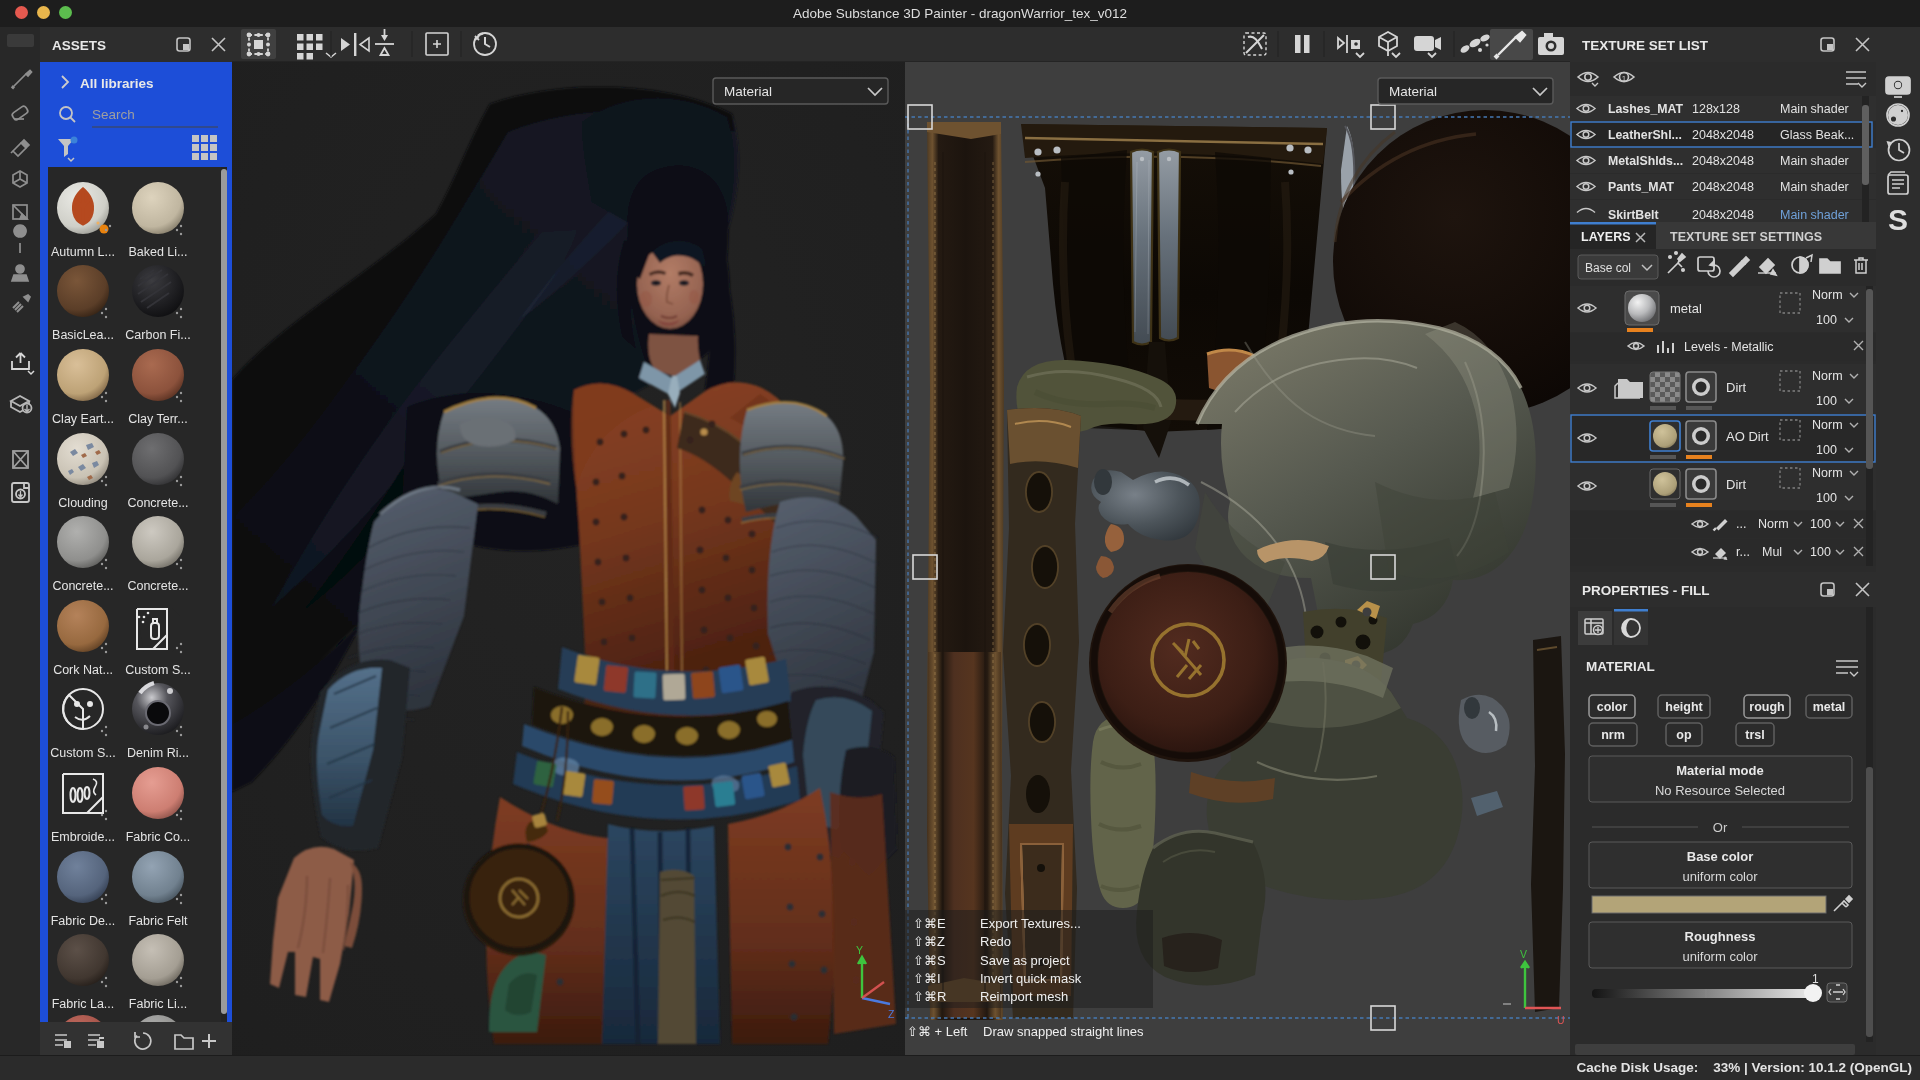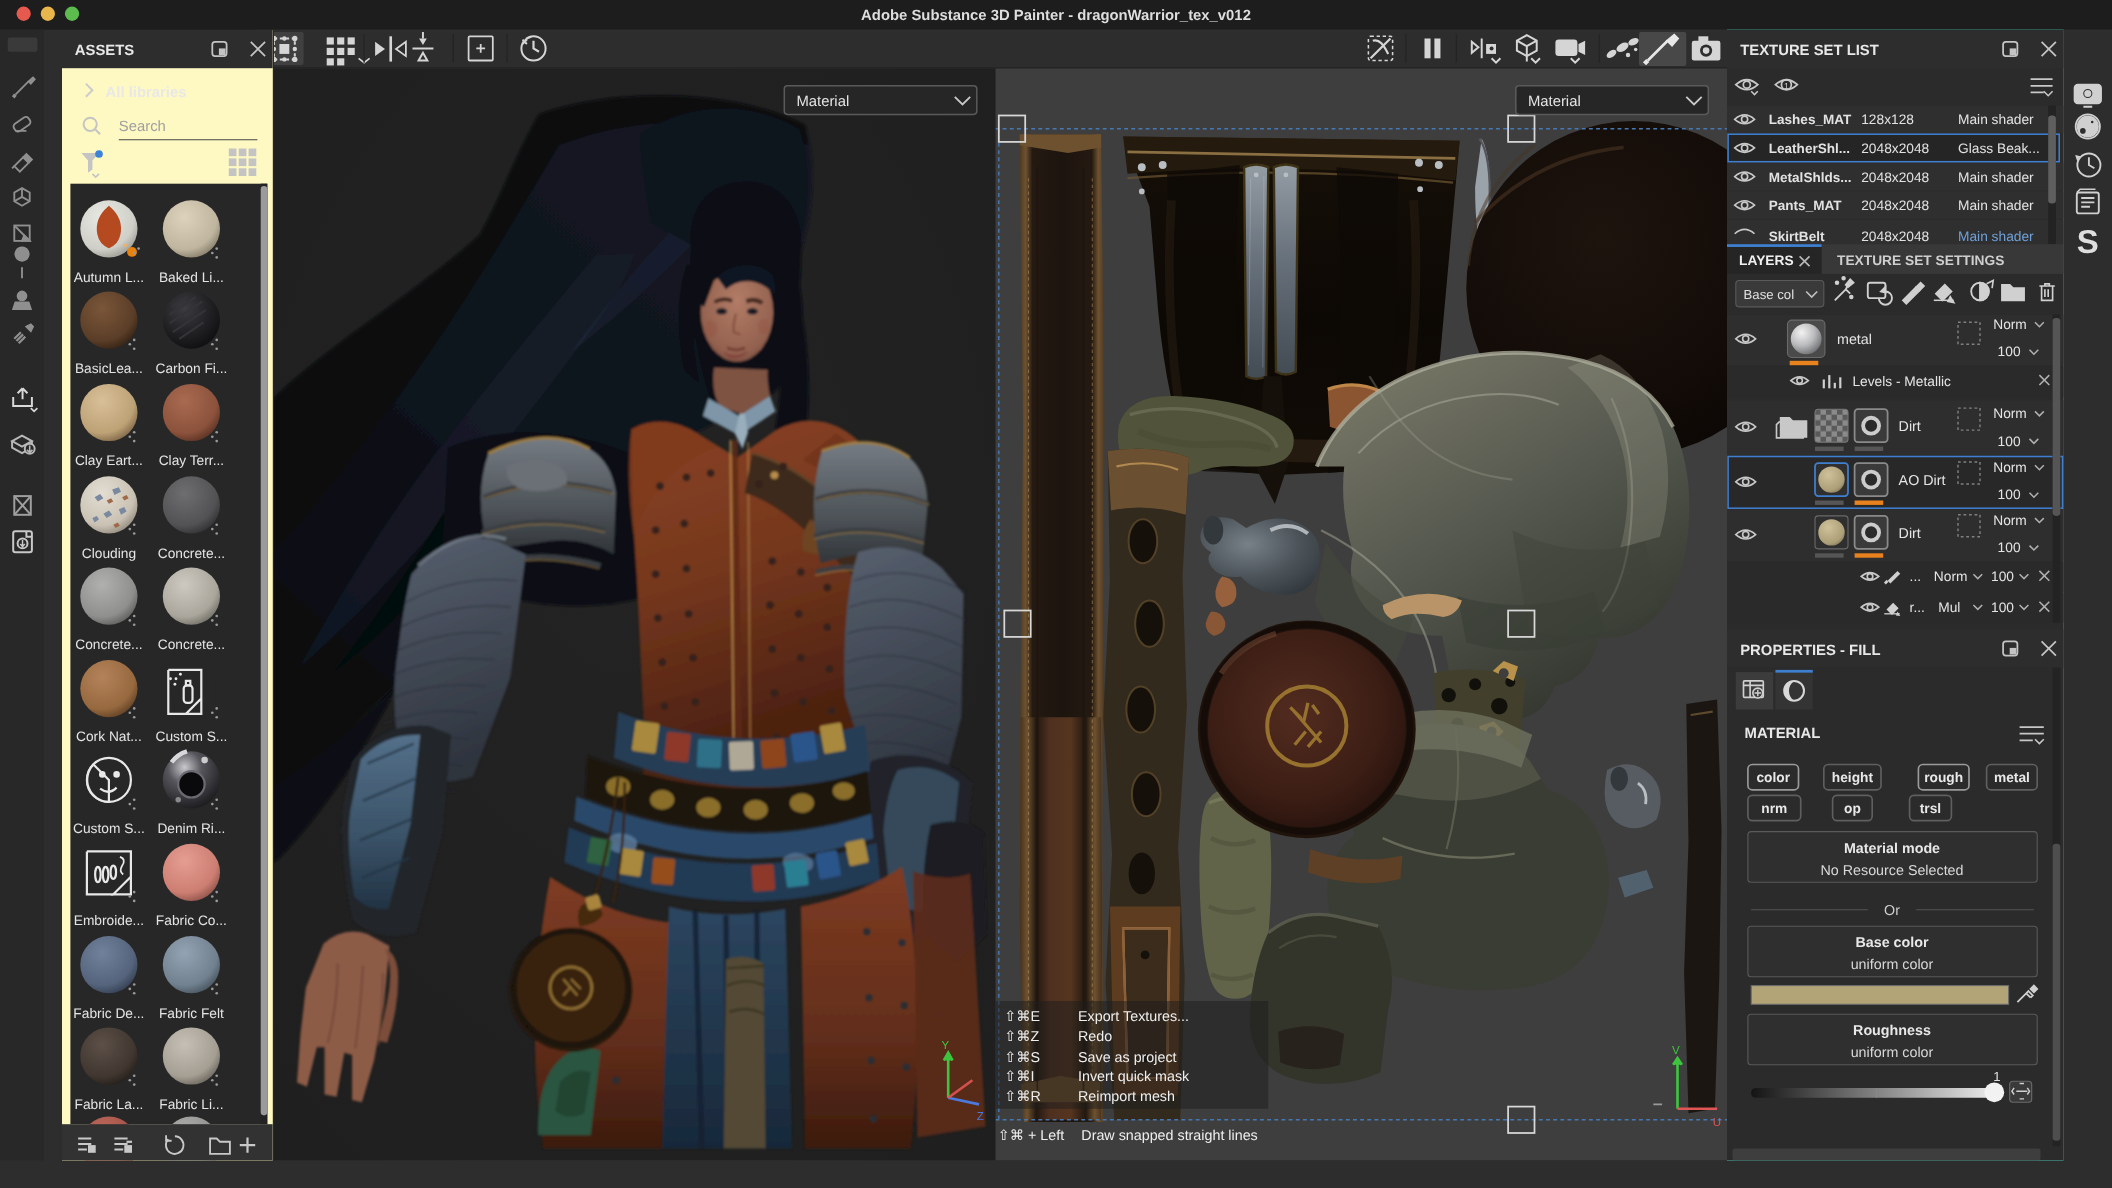--- a/index.html
+++ b/index.html
@@ -1,24 +1,24 @@
 <!DOCTYPE html>
 <html><head>
 <meta charset="utf-8">
 <style>
 html,body{margin:0;padding:0;background:#000;}
 *{box-sizing:border-box;font-family:"Liberation Sans",sans-serif;}
 #root{position:relative;width:1920px;height:1080px;background:#2d2d2d;overflow:hidden;}
 .abs{position:absolute;}
 #titlebar{left:0;top:0;width:1920px;height:27px;background:#1d1d1d;}
-#titlebar .title{width:100%;text-align:center;color:#dedede;font-size:13.5px;font-weight:bold;line-height:27px;}
+#titlebar .title{width:100%;text-align:center;color:#dedede;font-size:13.5px;font-weight:normal;line-height:27px;}
 .tl{position:absolute;top:6px;width:13px;height:13px;border-radius:50%;}
 #toolbar{left:232px;top:27px;width:1338px;height:35px;background:#2d2d2d;border-bottom:1px solid #242424;}
 #leftstrip{left:0;top:27px;width:40px;height:1028px;background:#282828;}
-#assets{left:56px;top:27px;width:192px;height:1028px;background:#fef9c3;}
+#assets{left:40px;top:27px;width:192px;height:1028px;background:#1d4ed8;}
 #rightpanel{left:1570px;top:27px;width:306px;height:1028px;background:#5eead4;}
 #farright{left:1876px;top:27px;width:44px;height:1028px;background:#2d2d2d;}
 #statusbar{left:0;top:1055px;width:1920px;height:25px;background:#2b2b2b;border-top:1px solid #1c1c1c;}
 #statusbar .txt{position:absolute;right:8px;top:4px;color:#e3e3e3;font-size:13.5px;font-weight:bold;}
 </style>
 </head>
 <body>
 <div id="root">
   <div id="titlebar" class="abs">
     <div class="title">Adobe Substance 3D Painter - dragonWarrior_tex_v012</div>
@@ -1269,13 +1269,16 @@
       <circle cx="23" cy="123" r="10.5"></circle>
           <path d="M23 116 v7 l5 3"></path>
           <path d="M12.5 120 a10.5 10.5 0 0 1 3 -5 l-5 -1z" fill="#d0d0d0" stroke="none"></path>
       <rect x="12" y="148" width="20" height="19" rx="2"></rect>
           <path d="M16 153 h12 M16 157 h12 M16 161 h8"></path>
           <path d="M12 148 l3 -3 h14" stroke-width="1.4"></path>
     </g>
     <text x="22" y="203" font-size="30" font-weight="bold" fill="#dedede" text-anchor="middle">S</text>
   </svg>
   </div>
+  <div id="statusbar" class="abs">
+    <div class="txt">Cache Disk Usage:&nbsp;&nbsp;&nbsp;&nbsp;33% | Version: 10.1.2 (OpenGL)</div>
+  </div>
 </div>
 
 </body></html>

